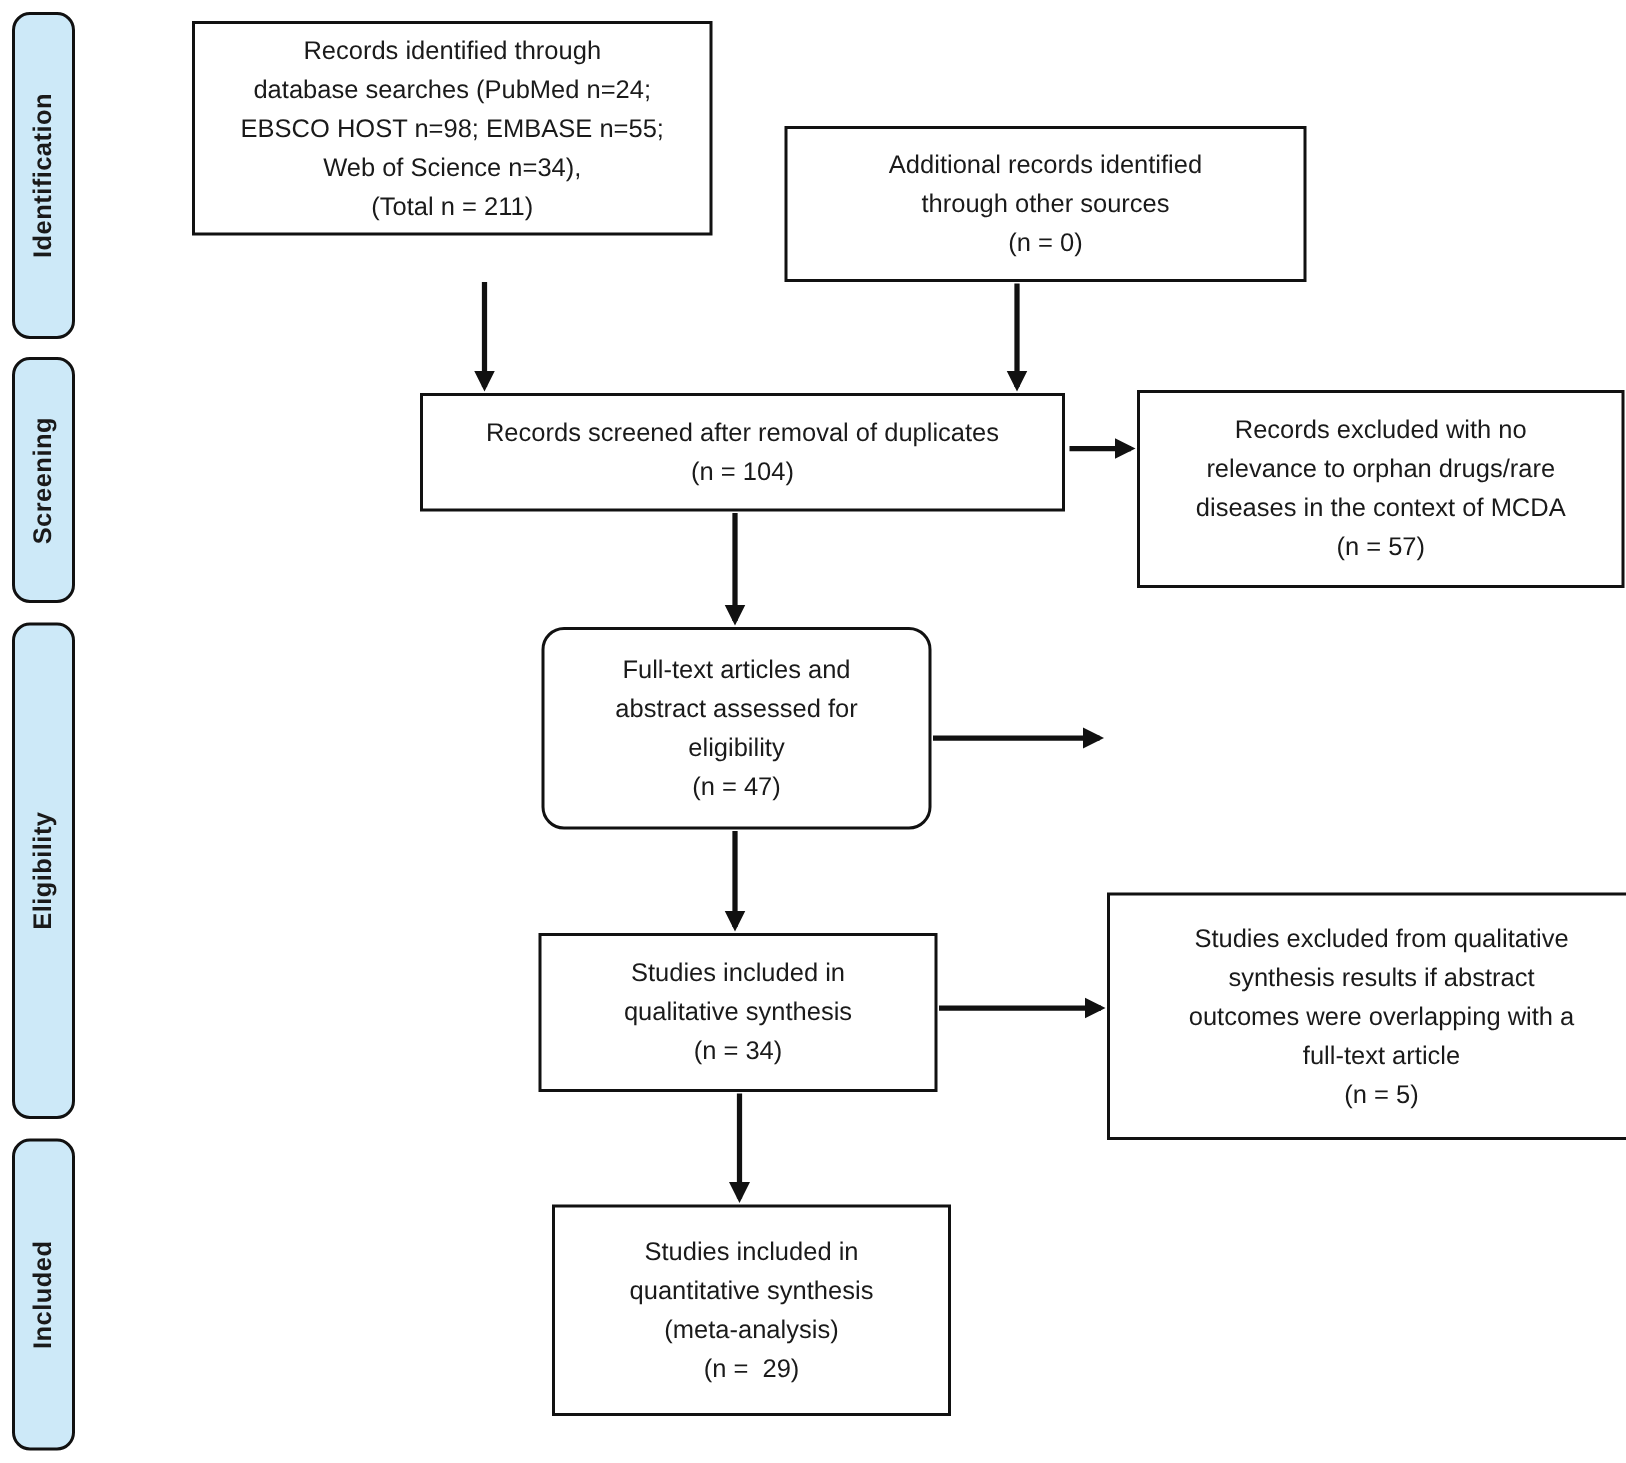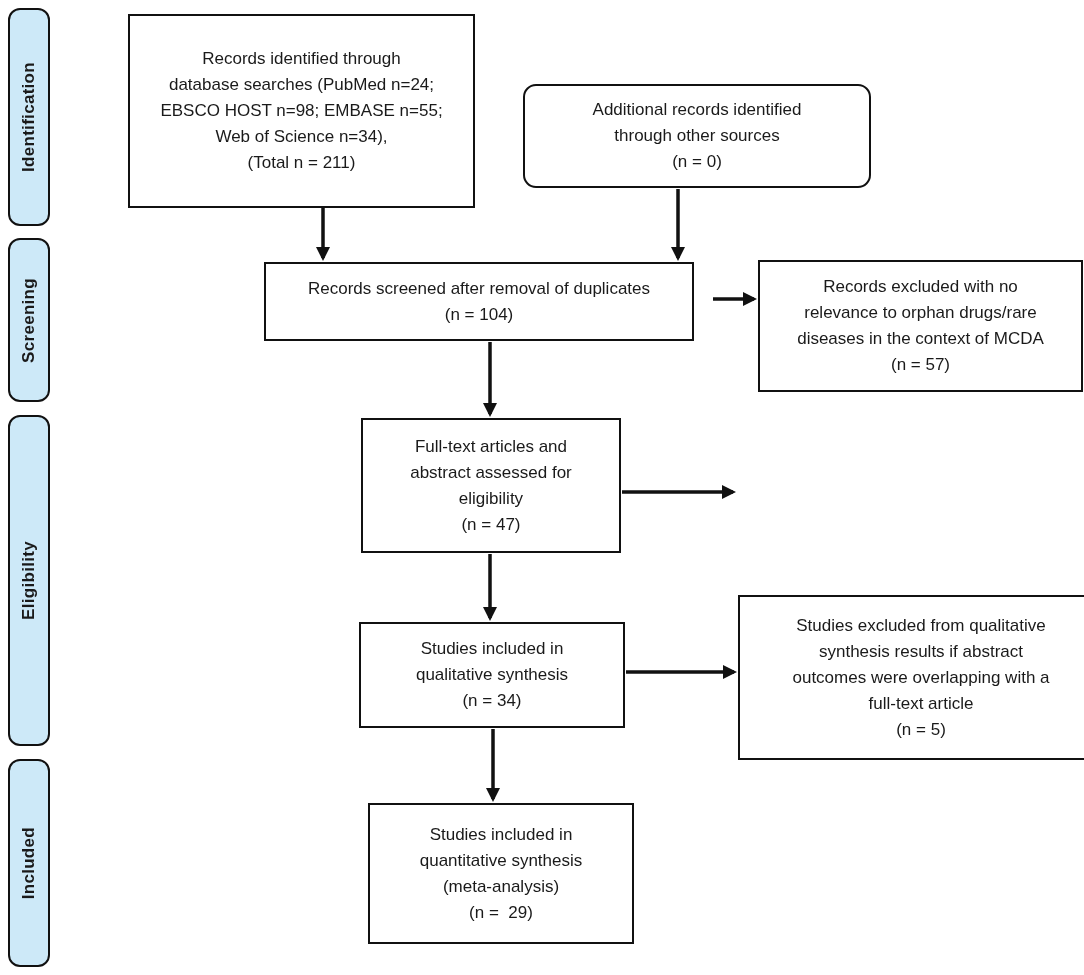--- a/index.html
+++ b/index.html
@@ -63,25 +63,25 @@
     display: flex;
     align-items: center;
     justify-content: center;
     text-align: center;
   }
   .box-text {
     white-space: pre-wrap;
     font-size: 17px;
     line-height: 26px;
   }
-  .b-identified  { left: 128px; top: 14px;  width: 347px; height: 194px; }
-  .b-additional  { left: 523px; top: 84px;  width: 348px; height: 104px; border-radius: 13px; }
-  .b-screened    { left: 264px; top: 262px; width: 430px; height: 79px;  }
+  .b-identified  { left: 128px; top: 14px;  width: 347px; height: 143px; }
+  .b-additional  { left: 523px; top: 84px;  width: 348px; height: 104px; }
+  .b-screened    { left: 280px; top: 262px; width: 430px; height: 79px;  }
   .b-excl-screen { left: 758px; top: 232px; width: 325px; height: 132px; margin-top: 28px; }
-  .b-fulltext    { left: 361px; top: 418px; width: 260px; height: 135px; }
+  .b-fulltext    { left: 361px; top: 418px; width: 260px; height: 135px; border-radius: 15px; }
   .b-excl-full   { left: 737px; top: 410px; width: 328px; height: 155px; }
   .b-qualitative { left: 359px; top: 622px; width: 266px; height: 106px; }
   .b-excl-qual   { left: 738px; top: 595px; width: 366px; height: 165px; }
   .b-quantitative{ left: 368px; top: 803px; width: 266px; height: 141px; }
 </style>
 </head>
 <body>
 
 <div class="diagram">
 

